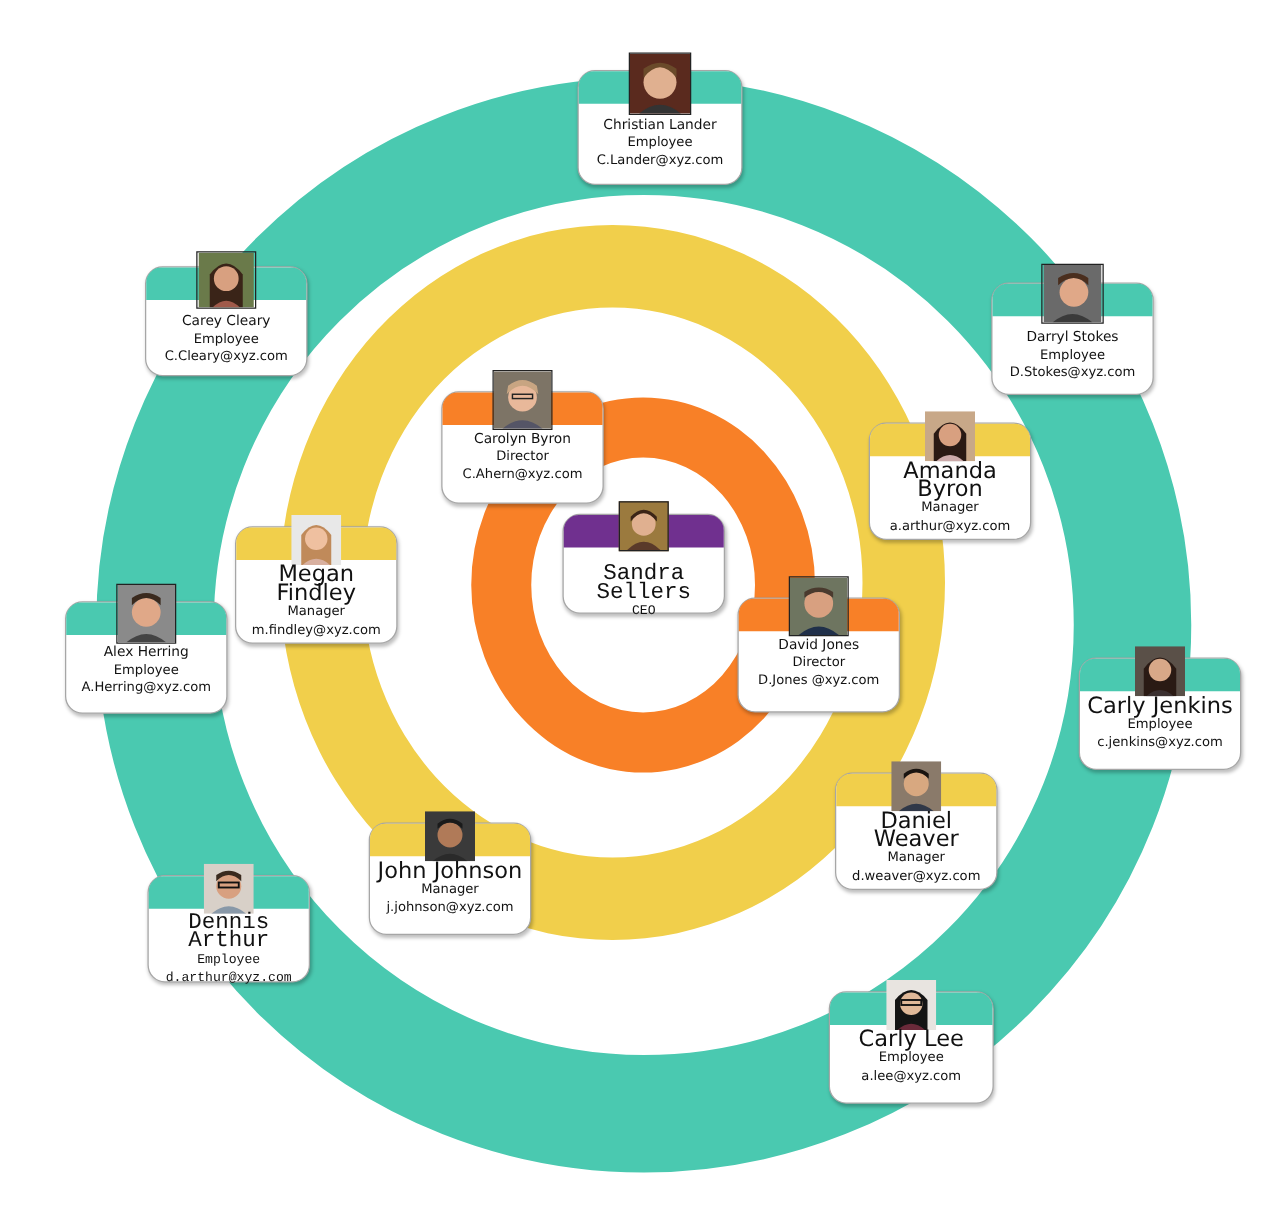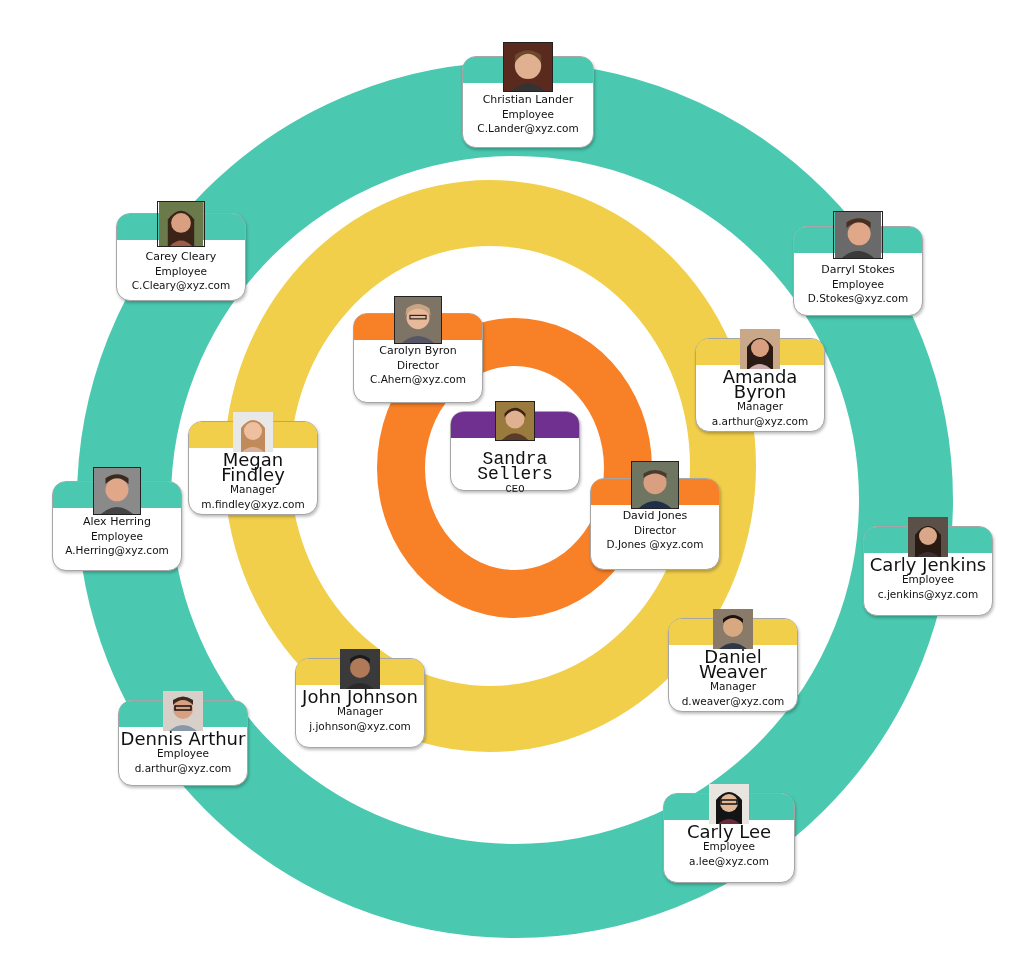--- a/index.html
+++ b/index.html
@@ -222,21 +222,21 @@
         <path d="M9 40 Q20 30 31 40Z" fill="#3a3030"></path>
       </svg>
   </div>
   <div class="txt">
     <div class="name">Carly Jenkins</div>
     <div>Employee</div>
     <div>c.jenkins@xyz.com</div>
   </div>
 </div>
 
-<div class="card big" style="left:118px; top:700px; width:128px; height:84px;">
+<div class="card big" style="left:118px; top:700px; width:128px; height:84px;font-family:Liberation Mono, monospace;">
   <div class="band" style="background:#4ac9b0;"></div>
   <div class="photo" style="top:-10px; border:none;">
     <svg viewBox="0 0 40 40">
         <rect width="40" height="40" fill="#d8d0c8"></rect>
         <circle cx="20" cy="18" r="10" fill="#d8a080"></circle>
         <path d="M10 14 Q20 4 30 14 L30 9 Q20 2 10 9Z" fill="#3a2a1e"></path>
         <rect x="12" y="15" width="16" height="4" fill="none" stroke="#111" stroke-width="1.5"></rect>
         <path d="M6 40 Q20 28 34 40Z" fill="#8898a8"></path>
       </svg>
   </div>

